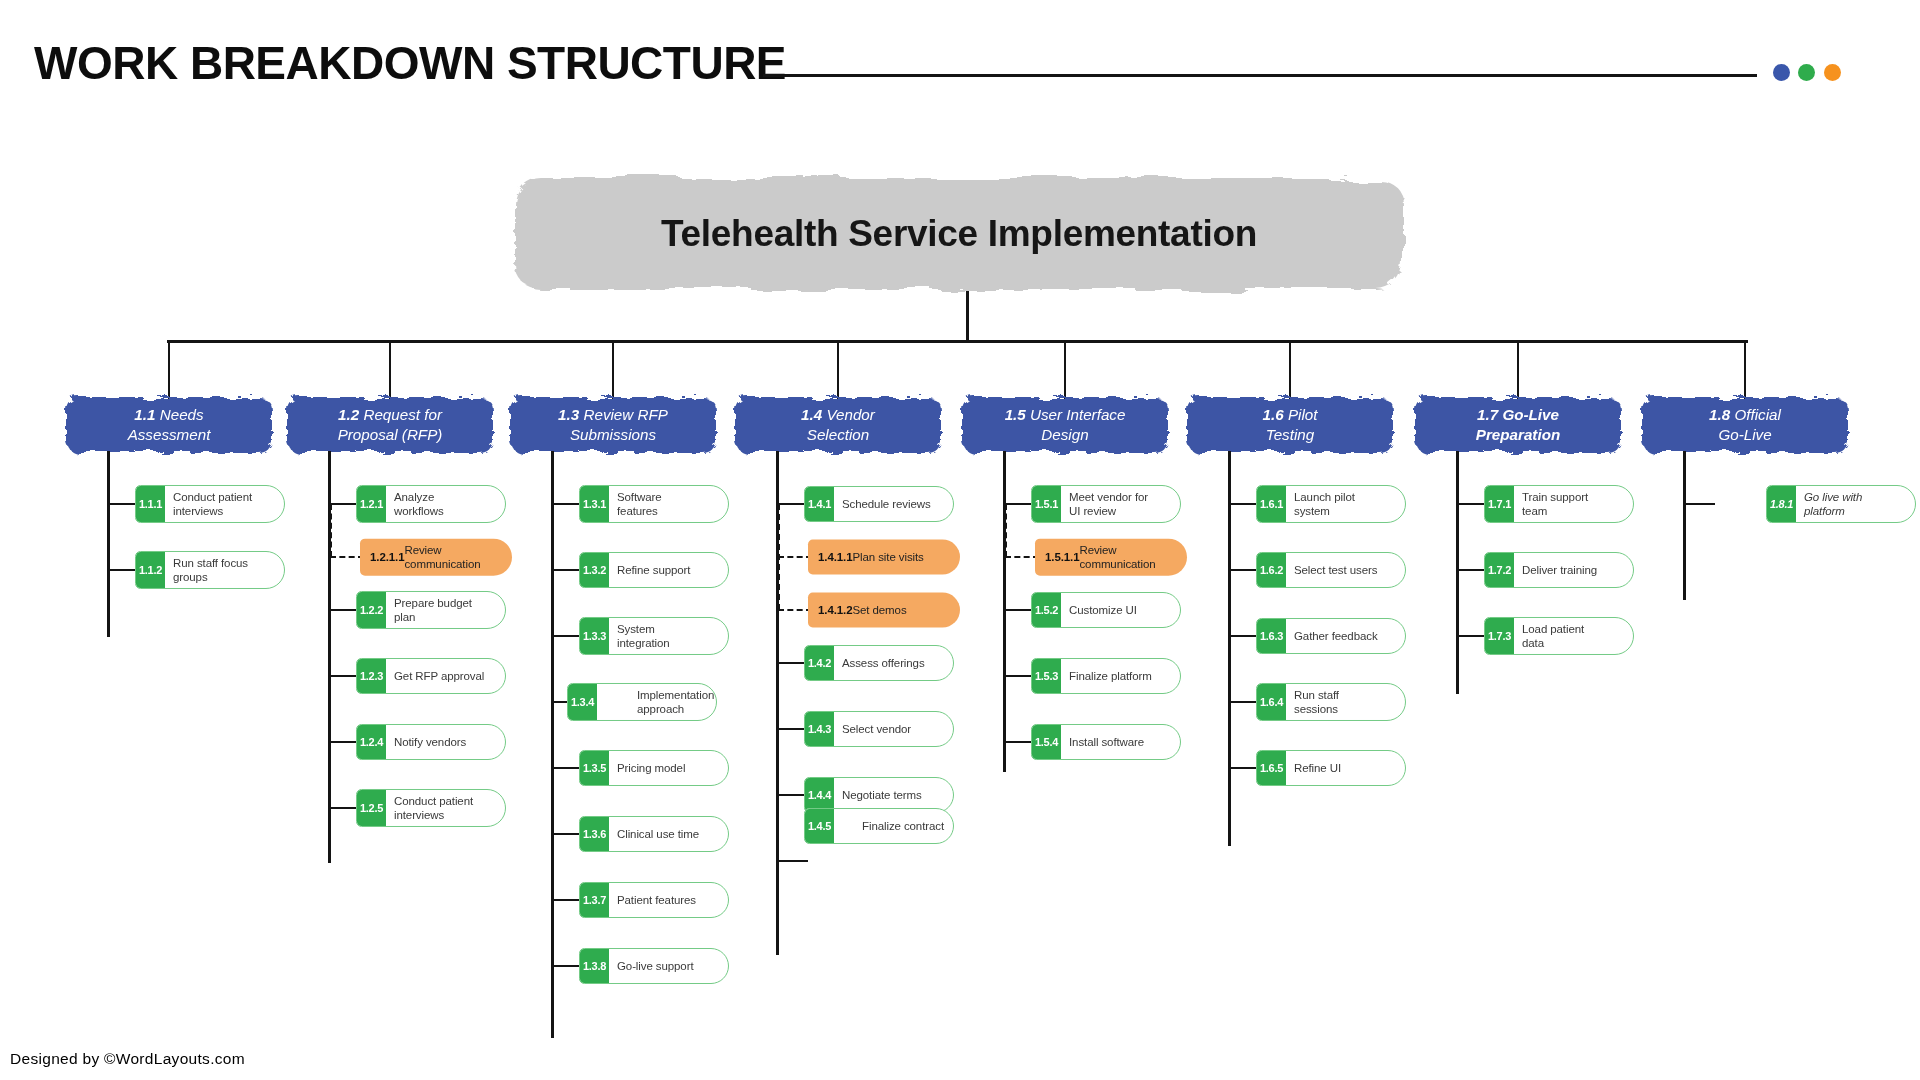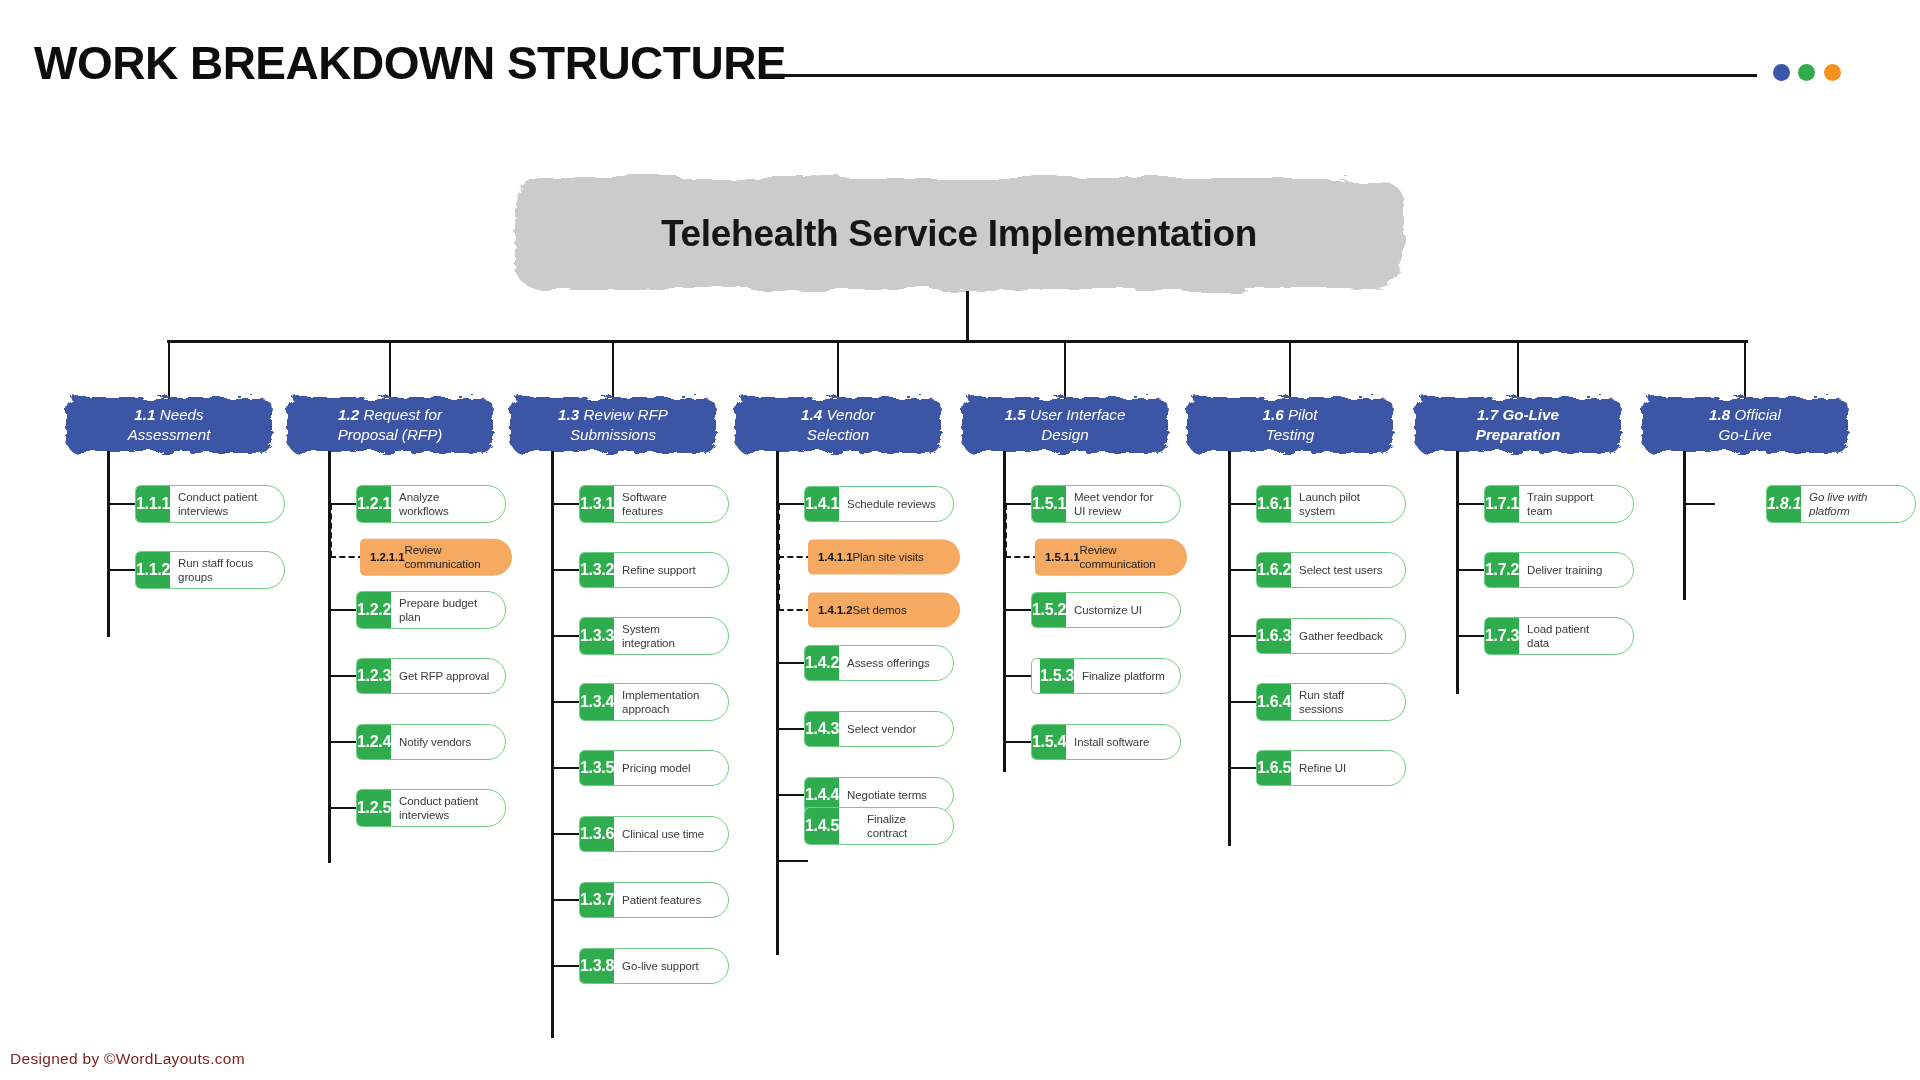--- a/index.html
+++ b/index.html
@@ -32,33 +32,33 @@
   .b-label b{font-weight:bold;}
   .b-label.allbold{font-weight:bold;}
   .stub{width:2.6px;}
   .spine{width:2.6px;}
   .tick{height:2.6px;}
 
   
   .item{position:absolute;display:flex;align-items:stretch;width:150px;min-height:36px;background:#fff;
     border:1.6px solid var(--green-border,#74cb86);border-radius:7px 24px 24px 7px;overflow:hidden;
     transform:translateY(-50%);box-sizing:border-box;z-index:3;}
-  .badge{flex:0 0 29px;background:var(--green,#2fac4e);color:#fff;font-weight:bold;font-size:16px;
+  .badge{flex:0 0 29px;background:var(--green,#2fac4e);color:#fff;font-weight:bold;font-size:11px;
     display:flex;align-items:center;justify-content:center;letter-spacing:-0.3px;}
   .body{flex:1;display:flex;align-items:center;padding:4px 5px 4px 8px;font-size:11.5px;line-height:1.22;
     color:#3a3a3a;white-space:pre-line;letter-spacing:-0.1px;}
 
   
   .subtask{position:absolute;width:152px;min-height:35px;background:var(--orange,#f5a961);
     border-radius:7px 26px 26px 7px;display:flex;align-items:center;flex-wrap:wrap;align-content:center;
     padding:4px 10px;transform:translateY(-50%);box-sizing:border-box;font-size:11.5px;line-height:1.25;
     color:#222;white-space:pre-line;z-index:3;letter-spacing:-0.1px;}
   .subtask b{font-weight:bold;color:#111;}
 
-  #credit{position:absolute;left:10px;top:1050px;font-size:15.5px;color:#7f1d1d;letter-spacing:0.3px;}
+  #credit{position:absolute;left:10px;top:1050px;font-size:15.5px;color:#000000;letter-spacing:0.3px;}
 </style>
 </head>
 <body>
 
 <svg width="0" height="0" style="position:absolute" aria-hidden="true">
   <filter id="rough" x="-20%" y="-30%" width="140%" height="160%">
     <feTurbulence type="fractalNoise" baseFrequency="0.045 0.12" numOctaves="4" seed="7" result="n"></feTurbulence>
     <feDisplacementMap in="SourceGraphic" in2="n" scale="11"></feDisplacementMap>
   </filter>
   <filter id="roughbig" x="-10%" y="-20%" width="120%" height="140%">
@@ -163,21 +163,21 @@
           <div class="badge">1.3.2</div>
           <div class="body">Refine support</div>
         </div>
         <div class="line tick" style="left: 551px; top: 634.7px; width: 32px;"></div>
         <div class="item" style="left: 579px; top: 636px;">
           <div class="badge">1.3.3</div>
           <div class="body">System
 integration</div>
         </div>
         <div class="line tick" style="left: 551px; top: 700.7px; width: 32px;"></div>
-        <div class="item" style="left: 579px; top: 702px;">
+        <div class="item" style="left: 567px; top: 702px; gap: 32px;">
           <div class="badge">1.3.4</div>
           <div class="body">Implementation
 approach</div>
         </div>
         <div class="line tick" style="left: 551px; top: 766.7px; width: 32px;"></div>
         <div class="item" style="left: 579px; top: 768px;">
           <div class="badge">1.3.5</div>
           <div class="body">Pricing model</div>
         </div>
         <div class="line tick" style="left: 551px; top: 832.7px; width: 32px;"></div>
@@ -252,21 +252,21 @@
         </div>
         <div class="dashtick" style="left: 1005px; top: 555.8px; width: 34px;"></div>
         <div class="subtask" style="left: 1035px; top: 557px;"><b>1.5.1.1</b> <span>Review
 communication</span></div>
         <div class="line tick" style="left: 1003px; top: 608.7px; width: 32px;"></div>
         <div class="item" style="left: 1031px; top: 610px;">
           <div class="badge">1.5.2</div>
           <div class="body">Customize UI</div>
         </div>
         <div class="line tick" style="left: 1003px; top: 674.7px; width: 32px;"></div>
-        <div class="item" style="left: 1031px; top: 676px; padding-left: 8px;">
+        <div class="item" style="left: 1031px; top: 676px;">
           <div class="badge">1.5.3</div>
           <div class="body">Finalize platform</div>
         </div>
         <div class="line tick" style="left: 1003px; top: 740.7px; width: 32px;"></div>
         <div class="item" style="left: 1031px; top: 742px;">
           <div class="badge">1.5.4</div>
           <div class="body">Install software</div>
         </div>
       </div>
       <div class="col">

